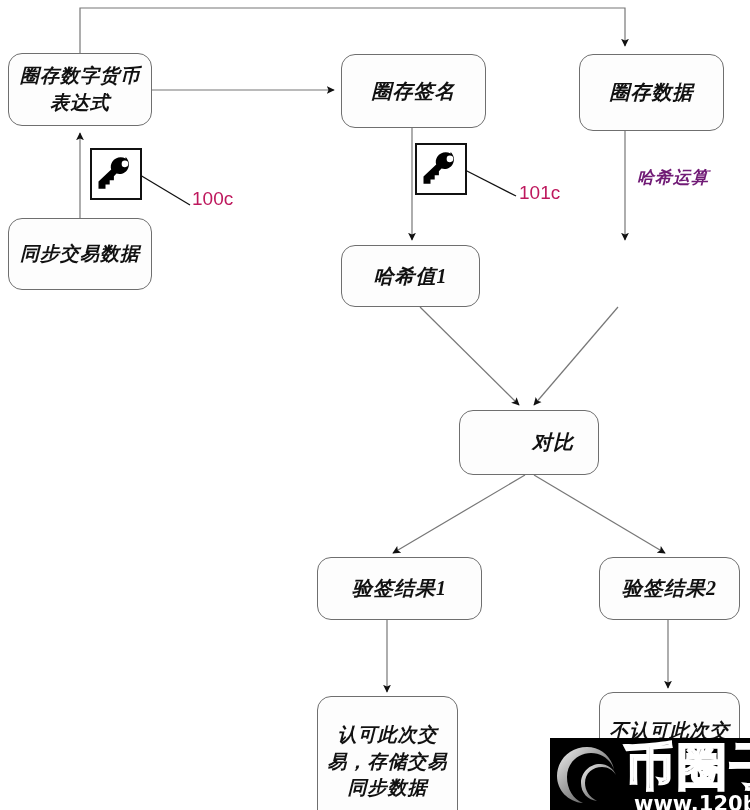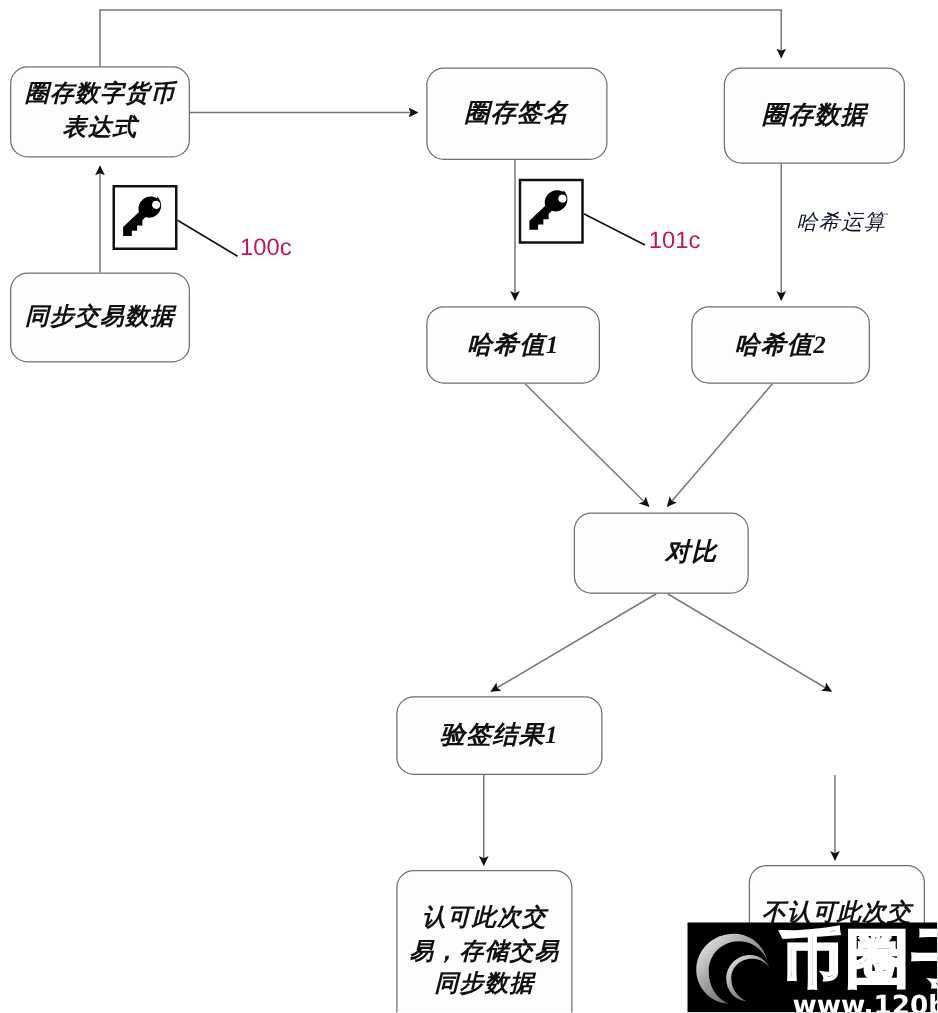--- a/index.html
+++ b/index.html
@@ -39,23 +39,23 @@
     font-style: italic;
     letter-spacing: 1px;
   }
   .node span {
     display: block;
     line-height: 1.42;
     padding: 0 6px;
   }
   .edge-label {
     position: absolute;
-    color: #0f172a;
+    color: #701a75;
     font-family: "Liberation Serif", "DejaVu Serif", serif;
-    font-weight: normal;
+    font-weight: bold;
     font-style: italic;
     font-size: 17px;
     letter-spacing: 1px;
     white-space: nowrap;
   }
   .ref-label {
     position: absolute;
     color: #be185d;
     font-family: "Liberation Sans", sans-serif;
     font-size: 19px;
@@ -161,32 +161,32 @@
   </div>
 
   <div class="node" style="left:579px; top:54px; width:145px; height:77px; font-size:20px;">
     <span>圈存数据</span>
   </div>
 
   <div class="node" style="left:341px; top:245px; width:139px; height:62px; font-size:20px;">
     <span>哈希值1</span>
   </div>
 
-  <div class="node" style="left:553px; top:245px; width:143px; height:62px; font-size:20px;">
-    <span>哈希值2</span>
-  </div>
 
   <div class="node" style="left:459px; top:410px; width:140px; height:65px; font-size:20px;padding-left:48px;">
     <span>对比</span>
   </div>
 
   <div class="node" style="left:317px; top:557px; width:165px; height:63px; font-size:20px;">
     <span>验签结果1</span>
   </div>
 
+  <div class="node" style="left:599px; top:557px; width:141px; height:63px; font-size:20px;">
+    <span>验签结果2</span>
+  </div>
 
   <div class="node" style="left:317px; top:696px; width:141px; height:132px; font-size:19px;">
     <span>认可此次交易，存储交易同步数据</span>
   </div>
 
   <div class="node" style="left:599px; top:692px; width:141px; height:105px; font-size:19px;">
     <span>不认可此次交易，丢弃</span>
   </div>
 
   <div class="edge-label" style="left:637px; top:166px;">

